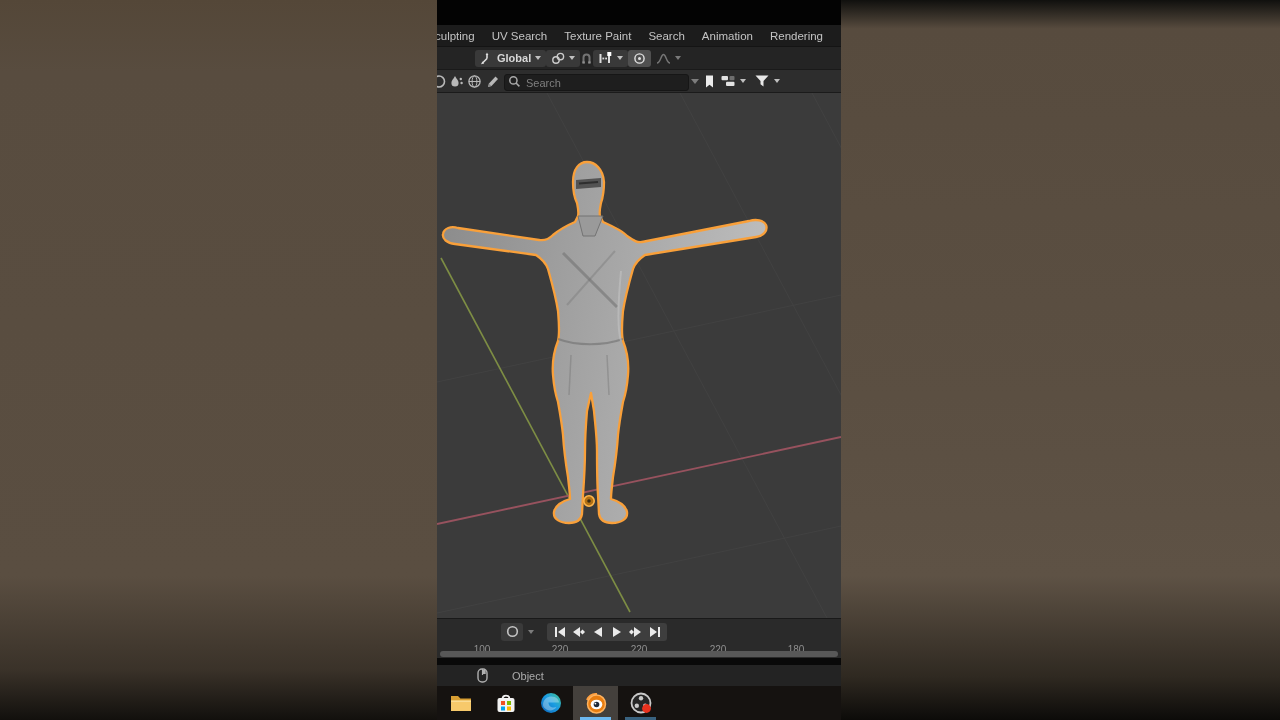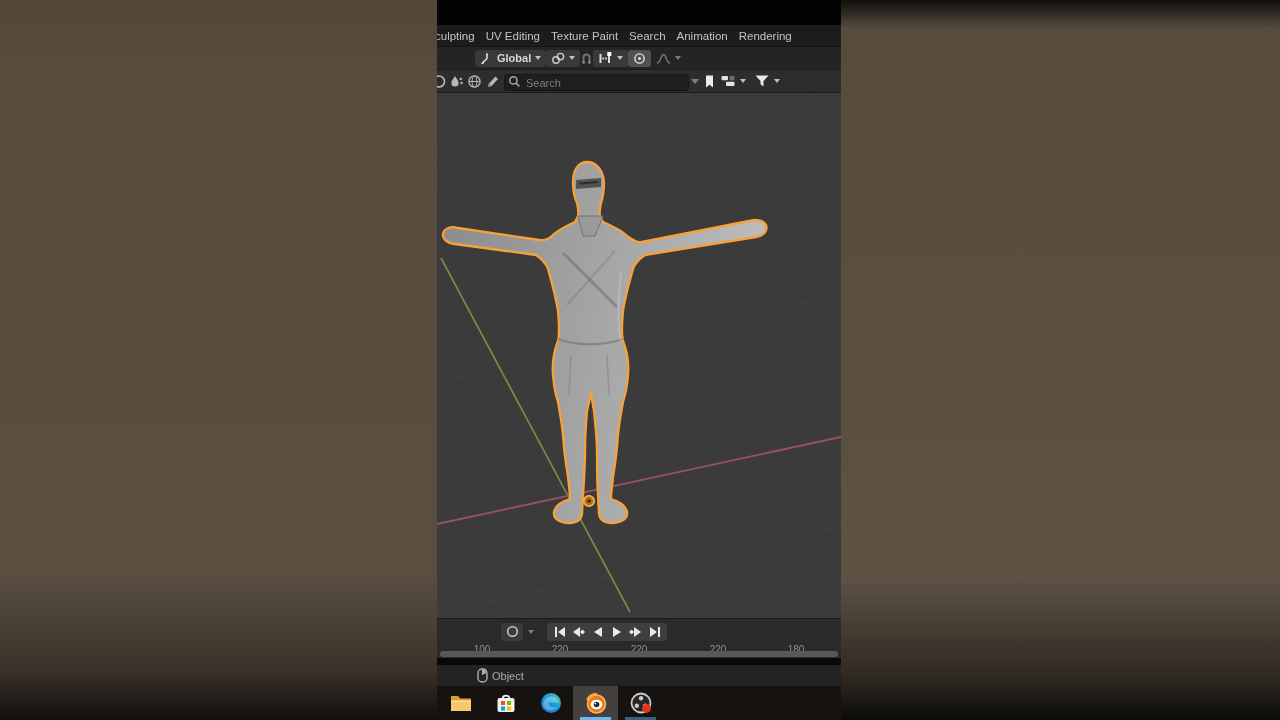--- a/index.html
+++ b/index.html
@@ -13,21 +13,21 @@
   .margin.right { left:841px; width:439px;
     background:linear-gradient(180deg,#10100e 0%,#574b3e 4%,#5b4f42 55%,#5e5245 80%,#2f2921 94%,#0c0b09 100%); }
 
   
   .content { position:absolute; left:437px; top:0; width:404px; height:720px; background:#3b3b3b; }
 
   .letterbox-top { position:absolute; left:0; top:0; width:404px; height:25px; background:#030303; }
 
   
   .tabsbar { position:absolute; left:0; top:25px; width:404px; height:22px; background:#1c1c1c;
-    display:flex; align-items:center; gap:11px; overflow:hidden; border-bottom:1px solid #141414; }
+    display:flex; align-items:center; gap:17px; overflow:hidden; border-bottom:1px solid #141414; }
   .tabsbar span { color:#c3c3c3; font-size:11.5px; white-space:nowrap; }
   .tabsbar span:first-child { margin-left:-2px; }
 
   
   .toolbar { position:absolute; left:0; top:47px; width:404px; height:23px; background:#242424;
     display:flex; align-items:center; gap:0; padding-left:38px; border-bottom:1px solid #1a1a1a; }
   .tgroup { display:inline-flex; align-items:center; gap:4px; background:#393939; border-radius:3px;
     height:17px; padding:0 5px; color:#d8d8d8; font-size:11px; font-weight:bold; }
   .tgroup.plain { background:transparent; }
   .tgroup.hl { background:#505050; }
@@ -62,21 +62,21 @@
 
   
   .ruler { position:absolute; left:0; top:644px; width:404px; height:14px; background:#2a2a2a; }
   .ruler span { position:absolute; top:0; transform:translateX(-50%); color:#8f8f8f; font-size:10px; }
   .hscroll { position:absolute; left:3px; right:3px; bottom:1px; height:6px; background:#585858; border-radius:3px; }
 
   .gapstrip { position:absolute; left:0; top:658px; width:404px; height:7px; background:#090909; }
 
   
   .statusbar { position:absolute; left:0; top:665px; width:404px; height:21px; background:#232323;
-    display:flex; align-items:center; gap:4px; padding-left:40px; }
+    display:flex; align-items:center; gap:24px; padding-left:40px; }
   .statusbar .lbl { color:#ababab; font-size:11px; }
 
   
   .taskbar { position:absolute; left:0; top:686px; width:404px; height:34px; background:#151210;
     display:flex; align-items:stretch; padding-left:1px; }
   .tcell { width:45px; display:flex; align-items:center; justify-content:center; position:relative; }
   .tcell.active { background:#44403c; }
   .tcell .ind { position:absolute; bottom:0; left:7px; right:7px; height:3px; background:#6cb8f0; }
   .tcell .ind.dim2 { background:#39627f; }
 
@@ -87,21 +87,21 @@
 
 <div class="margin left"></div>
 <div class="margin right"></div>
 
 <div class="content">
 
   <div class="letterbox-top"></div>
 
   <div class="tabsbar">
     <span>culpting</span>
-    <span>UV Editing</span>
+    <span>UV Search</span>
     <span>Texture Paint</span>
     <span>Search</span>
     <span>Animation</span>
     <span>Rendering</span>
   </div>
 
   <div class="toolbar">
     <div class="tgroup">
       <span class="icon">
         <svg width="13" height="13" viewBox="0 0 13 13">

